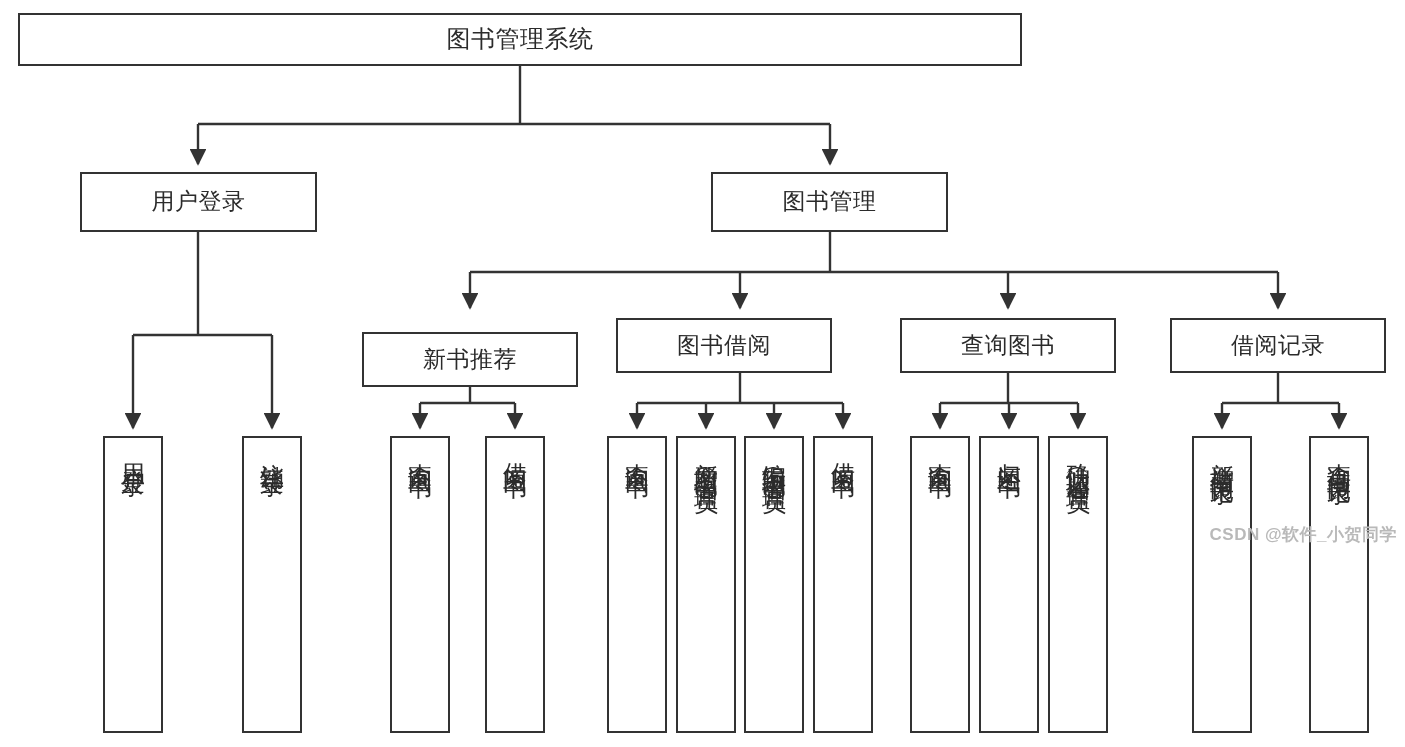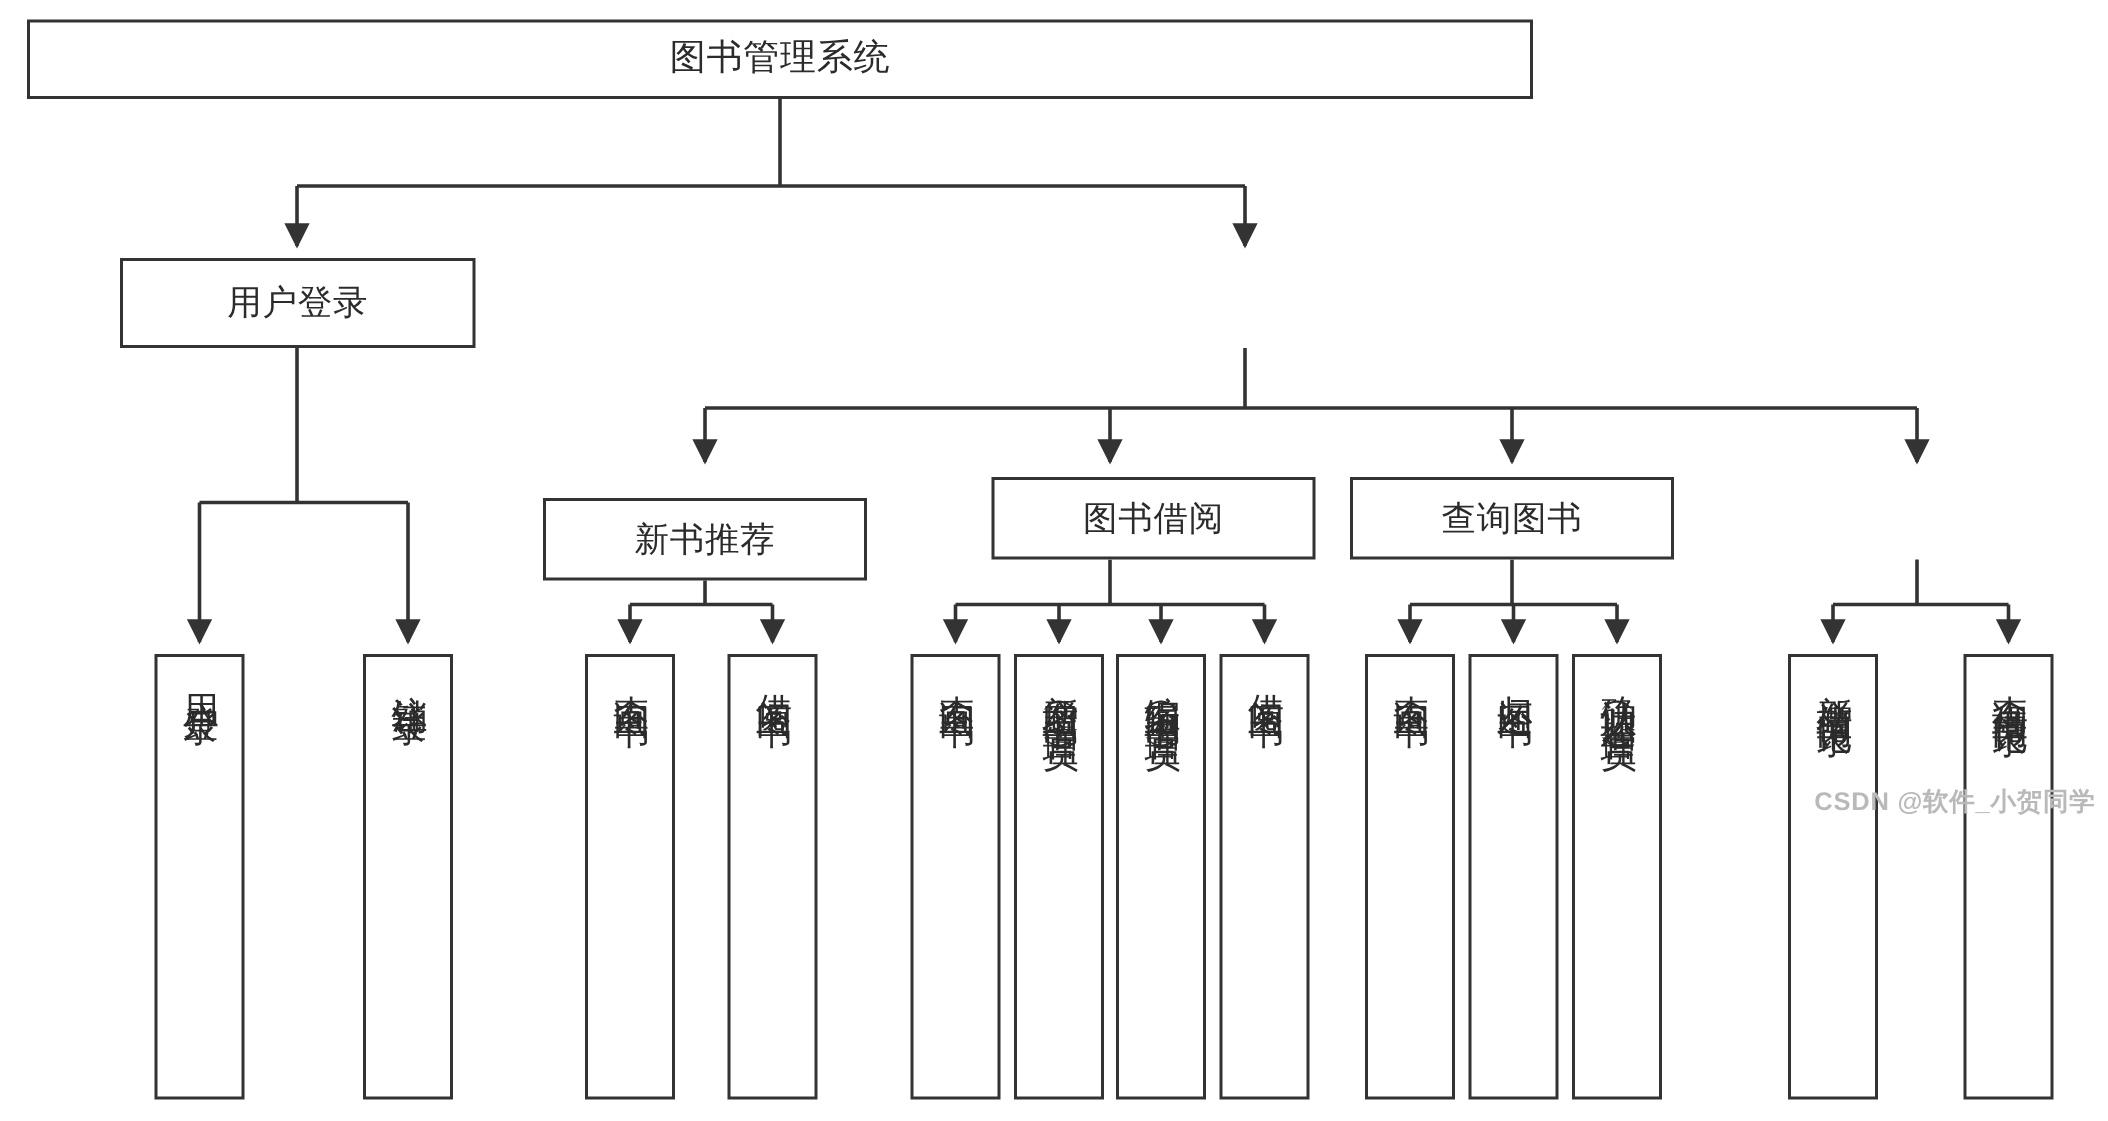--- a/index.html
+++ b/index.html
@@ -125,33 +125,39 @@
   </svg>
 
   <div class="node horiz root" style="left:18px;top:13px;width:1004px;height:53px;">
     <span class="lbl">图书管理系统</span>
   </div>
 
   <div class="node horiz" style="left:80px;top:172px;width:237px;height:60px;">
     <span class="lbl">用户登录</span>
   </div>
 
+  <div class="node horiz" style="left:711px;top:172px;width:237px;height:60px;">
+    <span class="lbl">图书管理</span>
+  </div>
 
   <div class="node horiz" style="left:362px;top:332px;width:216px;height:55px;">
     <span class="lbl">新书推荐</span>
   </div>
 
-  <div class="node horiz" style="left:661px;top:318px;width:216px;height:55px;">
+  <div class="node horiz" style="left:616px;top:318px;width:216px;height:55px;">
     <span class="lbl">图书借阅</span>
   </div>
 
   <div class="node horiz" style="left:900px;top:318px;width:216px;height:55px;">
     <span class="lbl">查询图书</span>
   </div>
 
+  <div class="node horiz" style="left:1170px;top:318px;width:216px;height:55px;">
+    <span class="lbl">借阅记录</span>
+  </div>
 
   <div class="node vert" style="left:103px;top:436px;width:60px;height:297px;">
     <span class="lbl">用户登录</span>
   </div>
 
   <div class="node vert" style="left:242px;top:436px;width:60px;height:297px;">
     <span class="lbl">注销登录</span>
   </div>
 
   <div class="node vert" style="left:390px;top:436px;width:60px;height:297px;">

